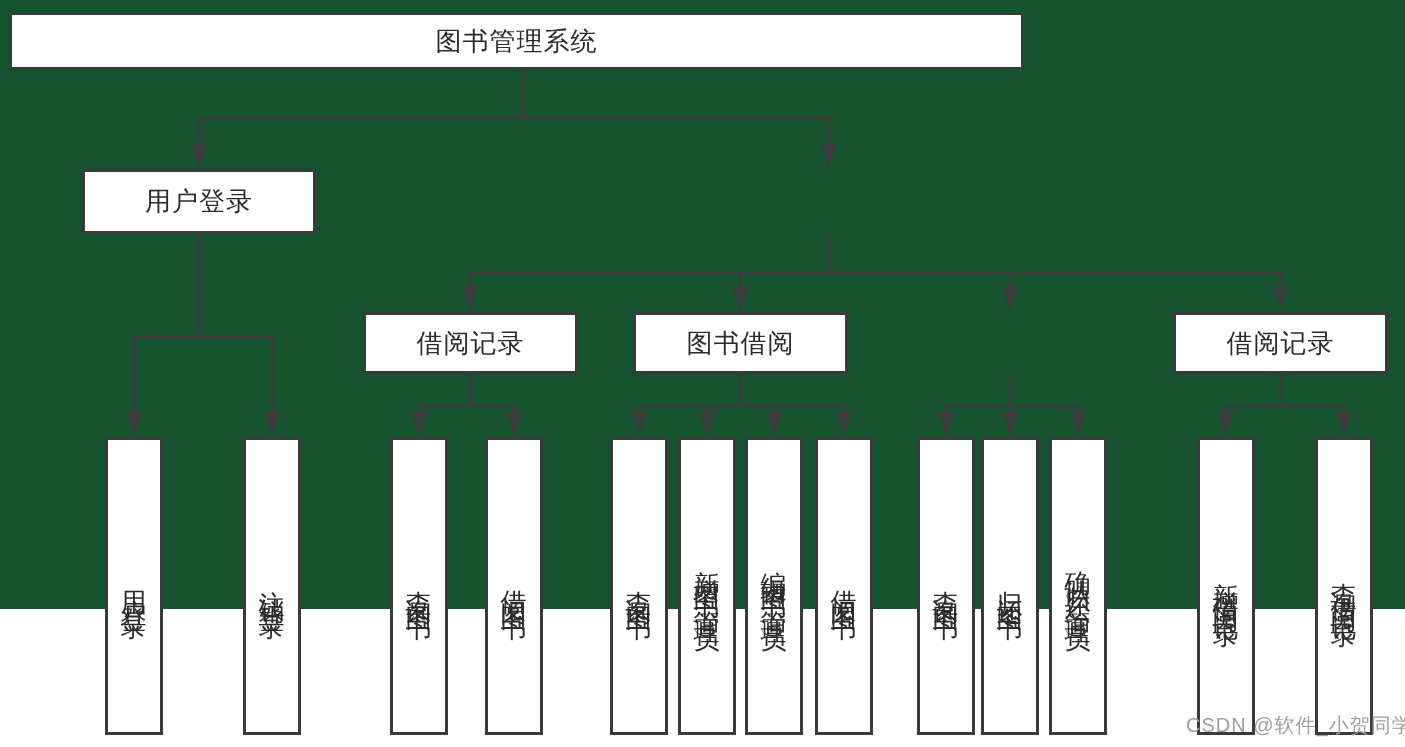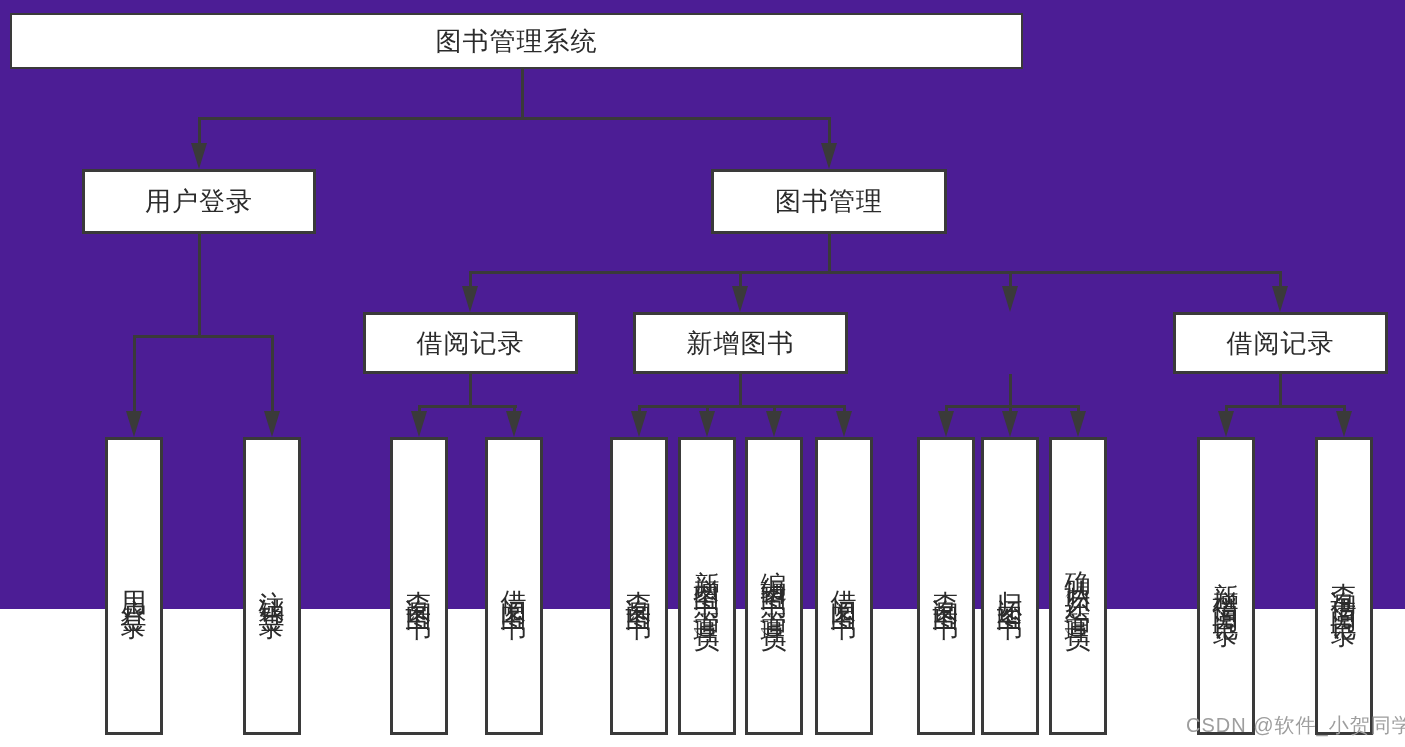--- a/index.html
+++ b/index.html
@@ -1,18 +1,18 @@
 <!DOCTYPE html>
 <html><head>
 <meta charset="utf-8">
 <style>
   html, body { margin: 0; padding: 0; background: #ffffff; }
   body { width: 1405px; height: 747px; overflow: hidden;
          font-family: "Liberation Sans", sans-serif; }
-  .stage { position: relative; width: 1405px; height: 609px; background: #4c1d95; }
+  .stage { position: relative; width: 1405px; height: 609px; background: #14532d; }
 
   .box { position: absolute; box-sizing: border-box; background: #ffffff;
          border: 3px solid #3a3a3a; color: #2b2b2b;
          display: flex; align-items: center; justify-content: center; }
   .box.root { border-width: 2px; }
   .box.h span { font-size: 26px; letter-spacing: 1px; white-space: nowrap; }
   .box.v span { writing-mode: vertical-rl; text-orientation: mixed;
                 font-size: 26px; line-height: 1; letter-spacing: 8px;
                 white-space: nowrap; }
 
@@ -38,23 +38,20 @@
   <div class="vl" style="left:521px; top:69px;  height:51px;"></div>
   <div class="hl" style="left:198px; top:117px; width:632px;"></div>
   <div class="vl" style="left:198px; top:117px; height:28px;"></div>
   <div class="vl" style="left:828px; top:117px; height:28px;"></div>
   <div class="ah" style="left:191px; top:143px;"></div>
   <div class="ah" style="left:821px; top:143px;"></div>
 
   <div class="box h" style="left:82px; top:169px; width:234px; height:65px;">
     <span>用户登录</span>
   </div>
-  <div class="box h" style="left:711px; top:169px; width:236px; height:65px;">
-    <span>图书管理</span>
-  </div>
 
   <div class="vl" style="left:198px; top:234px; height:103px;"></div>
   <div class="hl" style="left:133px; top:335px; width:141px;"></div>
   <div class="vl" style="left:133px; top:335px; height:76px;"></div>
   <div class="vl" style="left:271px; top:335px; height:76px;"></div>
   <div class="ah" style="left:126px; top:411px;"></div>
   <div class="ah" style="left:264px; top:411px;"></div>
 
   <div class="vl" style="left:828px; top:234px; height:40px;"></div>
   <div class="hl" style="left:469px; top:271px; width:813px;"></div>
@@ -64,21 +61,21 @@
   <div class="vl" style="left:1279px; top:271px; height:16px;"></div>
   <div class="ah" style="left:462px;  top:286px;"></div>
   <div class="ah" style="left:732px;  top:286px;"></div>
   <div class="ah" style="left:1002px; top:286px;"></div>
   <div class="ah" style="left:1272px; top:286px;"></div>
 
   <div class="box h" style="left:363px; top:312px; width:215px; height:62px;">
     <span>借阅记录</span>
   </div>
   <div class="box h" style="left:633px; top:312px; width:215px; height:62px;">
-    <span>新增图书</span>
+    <span>图书借阅</span>
   </div>
   <div class="box h" style="left:1173px; top:312px; width:215px; height:62px;">
     <span>借阅记录</span>
   </div>
 
   <div class="vl" style="left:469px; top:374px; height:34px;"></div>
   <div class="hl" style="left:418px; top:405px; width:99px;"></div>
   <div class="vl" style="left:418px; top:405px; height:8px;"></div>
   <div class="vl" style="left:513px; top:405px; height:8px;"></div>
   <div class="ah" style="left:411px; top:411px;"></div>

